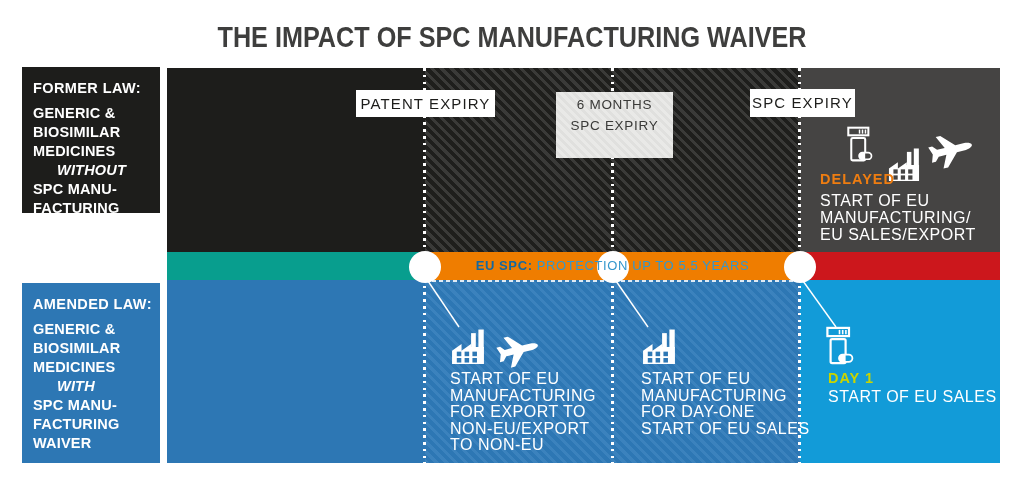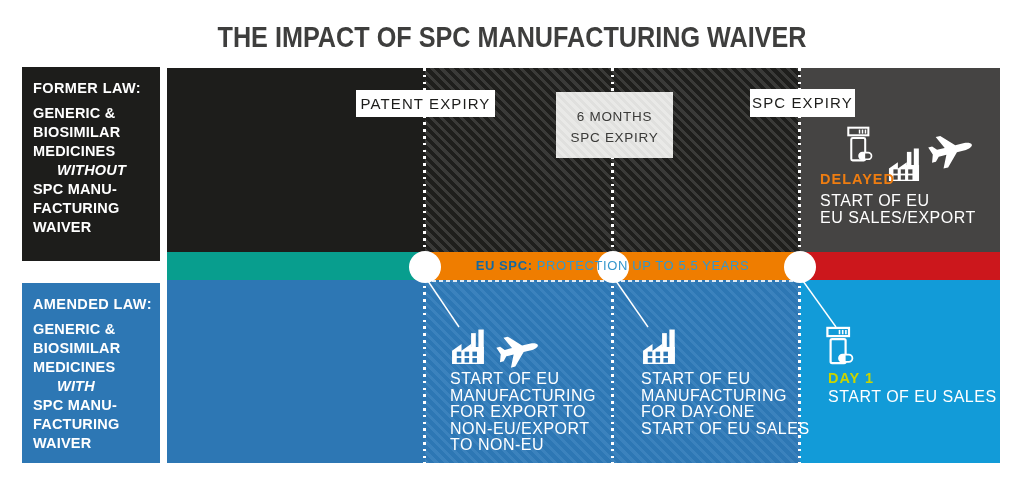--- a/index.html
+++ b/index.html
@@ -7,21 +7,21 @@
           font-family:"Liberation Sans", sans-serif;overflow:hidden;}
 
   
   .title{position:absolute;top:20px;left:0;width:100%;text-align:center;
          font-size:30px;font-weight:bold;color:#3e3e3d;transform:scaleX(.84);
          letter-spacing:0;white-space:nowrap;}
 
   
   .law-box{position:absolute;left:22px;width:138px;color:#fff;
            padding:13px 8px 0 11px;box-sizing:border-box;}
-  .law-former{top:67px;height:194px;background:#1d1d1b;}
+  .law-former{top:67px;height:146px;background:#1d1d1b;}
   .law-amended{top:283px;height:180px;background:#2d77b4;}
   .law-head{font-weight:bold;font-size:14.5px;letter-spacing:.4px;margin-bottom:8px;}
   .law-line{font-size:14.5px;line-height:19px;letter-spacing:.2px;font-weight:bold;}
   .law-emph{font-weight:bold;font-style:italic;margin-left:24px;}
 
   
   .band{position:absolute;z-index:1;}
   .band-black{left:167px;top:68px;width:258px;height:184px;background:#1d1d1b;}
   .band-hatch{left:425px;top:68px;width:375px;height:184px;
       background:repeating-linear-gradient(45deg,#3a3a38 0 3px,#1e1e1c 3px 7px);}
@@ -56,21 +56,21 @@
 
   
   .circle{position:absolute;top:251px;width:32px;height:32px;border-radius:50%;
           background:#fff;z-index:4;}
   .c1{left:409px;} .c2{left:597px;} .c3{left:784px;}
 
   
   .mbox{position:absolute;z-index:6;text-align:center;color:#1d1d1b;}
   .m-patent{left:356px;top:90px;width:139px;height:27px;line-height:27px;
             background:#fff;font-size:15px;letter-spacing:1.1px;}
-  .m-six{left:556px;top:92px;width:117px;height:66px;padding-top:14px;box-sizing:border-box;
+  .m-six{left:556px;top:92px;width:117px;height:66px;padding-top:2px;box-sizing:border-box;
          background:repeating-linear-gradient(45deg,#e9e9e7 0 3px,#e0e0de 3px 6px);
          color:#3a3a38;font-size:13.5px;line-height:21px;letter-spacing:.7px;}
   .m-spc{left:750px;top:89px;width:105px;height:28px;line-height:28px;
          background:#fff;font-size:15px;letter-spacing:1.1px;}
 
   
   .connectors{position:absolute;left:167px;top:68px;width:833px;height:395px;
               z-index:2;pointer-events:none;}
 
   
@@ -190,20 +190,21 @@
     </svg>
   </div>
   <div class="icon plane" style="left:926px;top:130px;width:50px;height:40px;">
     <svg viewBox="0 0 36 32" width="50" height="40">
       <path fill="#fff" d="M35.2 16c0 1.7-3.4 2.8-5.6 2.8h-7.4L12.4 29H8.6l4.9-10.2H7.2L4 22.3H.8L3 16 .8 9.7H4l3.2 3.5h6.3L8.6 3h3.8l9.8 10.2h7.4c2.2 0 5.6 1.1 5.6 2.8z"></path>
     </svg>
   </div>
   <div class="ev-title t-delayed">DELAYED</div>
   <div class="ev-text txt-delayed">
     <div>START OF EU</div>
+    <div>MANUFACTURING/</div>
     <div>EU SALES/EXPORT</div>
   </div>
 
   <div class="icon on-blue" style="left:450px;top:329px;width:36px;height:35px;">
     <svg viewBox="0 0 35 34" width="36" height="35">
       <g fill="#fff">
         <rect x="20.5" y="4" width="4.6" height="14"></rect>
         <rect x="27.6" y="0.5" width="5.2" height="18"></rect>
         <path d="M2 34 V21.2 L11.2 14.6 V21.2 L20.4 14.6 V17.6 H33 V34 Z"></path>
       </g>

